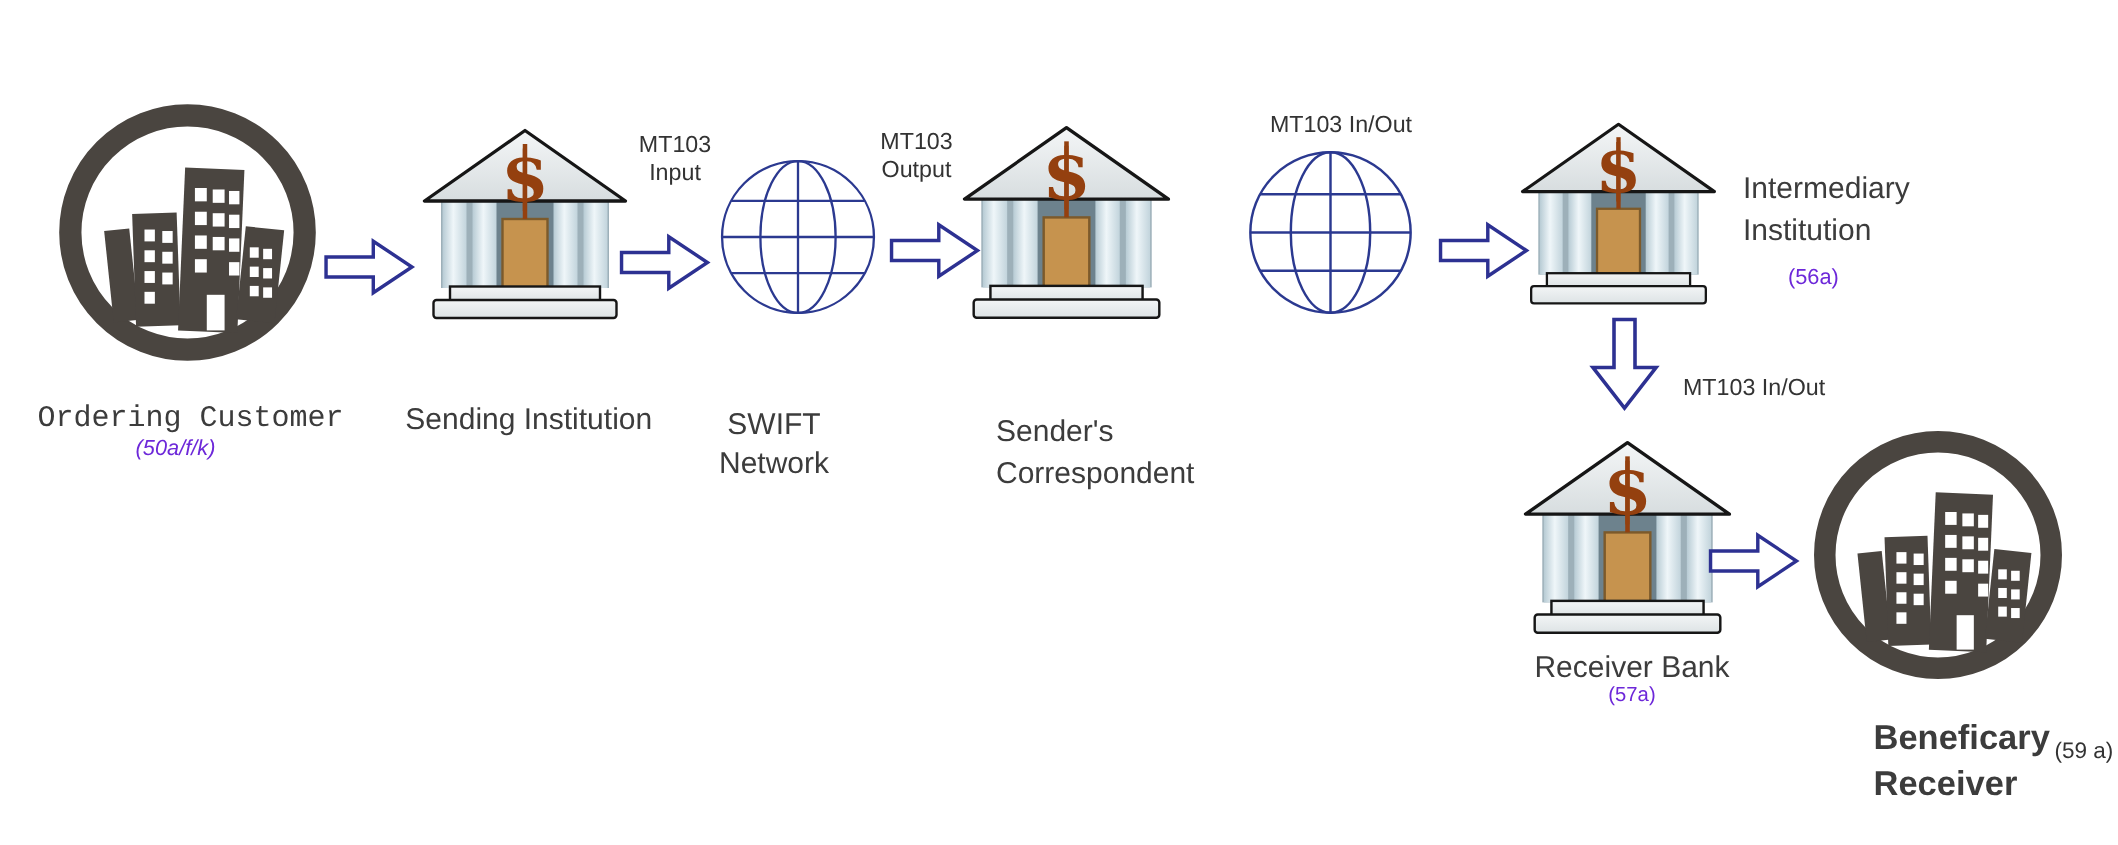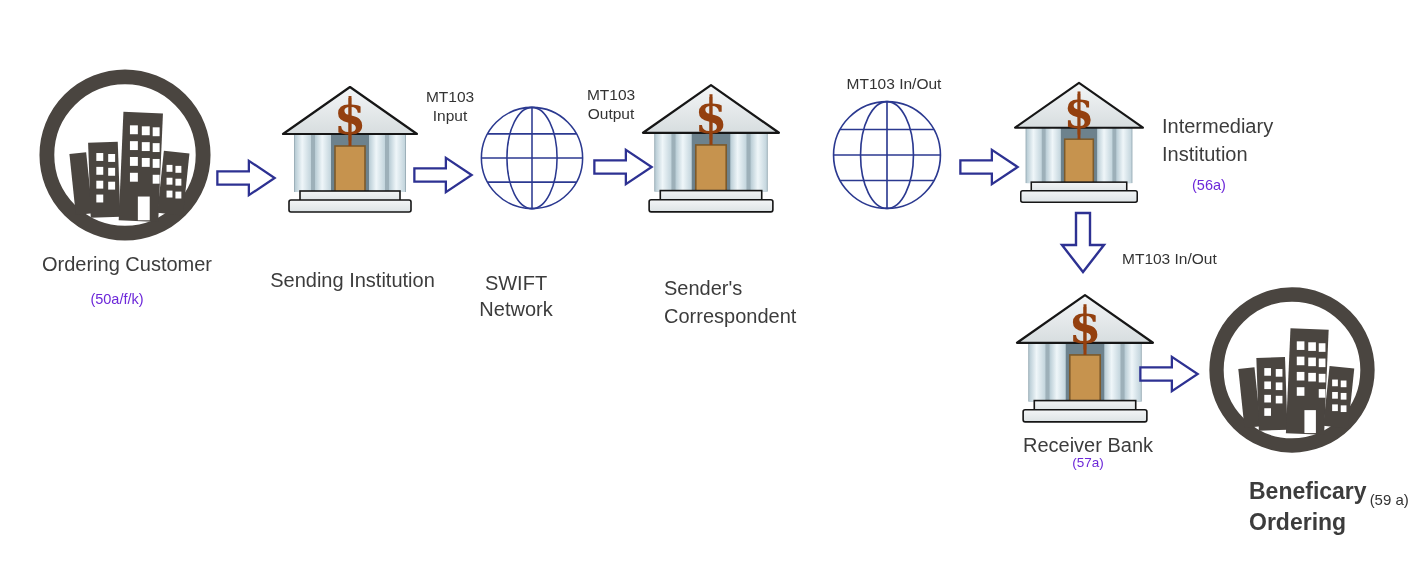--- a/index.html
+++ b/index.html
@@ -30,22 +30,22 @@
   #ic-globe-io   { left:830px;  top:98px;  width:114px; height:114px; }
   #ar-5          { left:958px;  top:146px; width:62px;  height:42px; }
   #ic-bank-inter { left:1012px; top:80px;  width:134px; height:126px; }
   #ar-down       { left:1058px; top:211px; width:50px;  height:64px; }
   #fl-inout-down { left:1122px; top:249px; width:130px; }
   #ic-bank-recv  { left:1014px; top:292px; width:142px; height:134px; }
   #ar-6          { left:1137px; top:353px; width:64px;  height:42px; }
   #ic-beneficary { left:1206px; top:284px; width:172px; height:172px; }
 
   
-  #lb-ordering { left:12px;   top:251px; width:230px; }
-  #cd-ordering { left:12px;   top:291px; width:210px; text-align:center; }
+  #lb-ordering { left:12px;   top:267px; width:230px;font-family:Liberation Mono, monospace; }
+  #cd-ordering { left:12px;   top:291px; width:210px; text-align:center;font-style:italic; }
   #lb-sending  { left:245px;  top:267px; width:215px; }
   #lb-swift    { left:456px;  top:270px; width:120px; }
   #lb-corr     { left:664px;  top:274px; width:210px; line-height:1.4; }
   #lb-inter    { left:1162px; top:112px; width:190px; line-height:1.4; }
   #cd-inter    { left:1192px; top:177px; }
   #lb-recv     { left:1008px; top:432px; width:160px; }
   #cd-recv     { left:1008px; top:455px; width:160px; text-align:center; font-size:13.5px; }
   #lb-benef    { left:1249px; top:476px; }
 </style>
 </head>
@@ -211,16 +211,16 @@
       <use href="#sym-arrow-right"></use>
     </svg>
 
   <svg class="abs" id="ic-beneficary">
       <use href="#sym-customer"></use>
     </svg>
   <div class="abs" id="lb-benef">
     <div>
       <span class="big">Beneficary</span><span class="code-inline">(59 a)</span>
     </div>
-    <div class="big">Ordering</div>
+    <div class="big">Receiver</div>
   </div>
 
 </div>
 
 </body></html>

